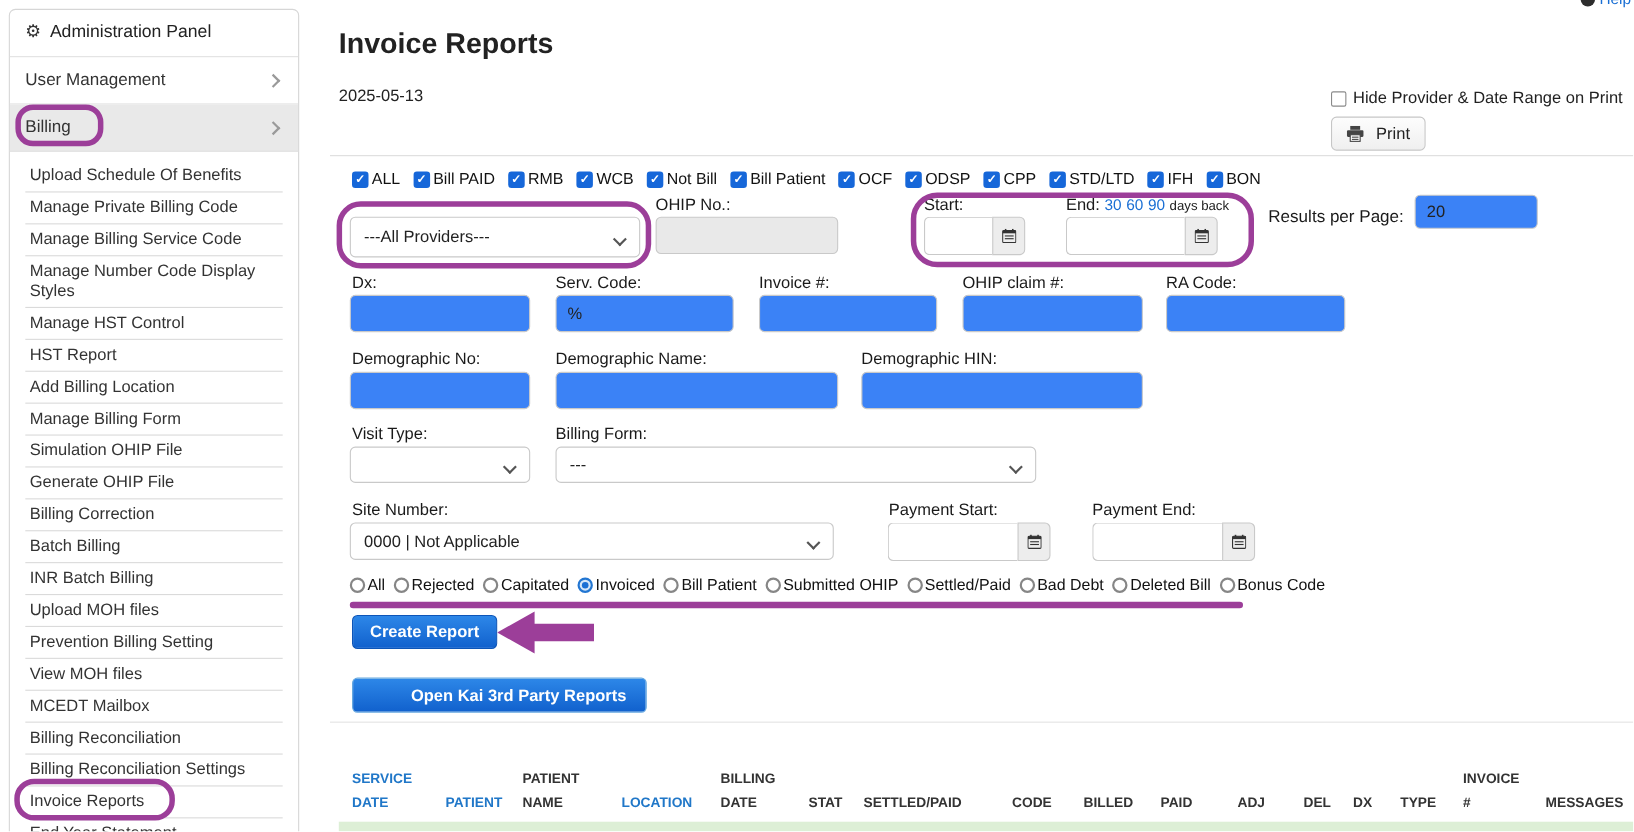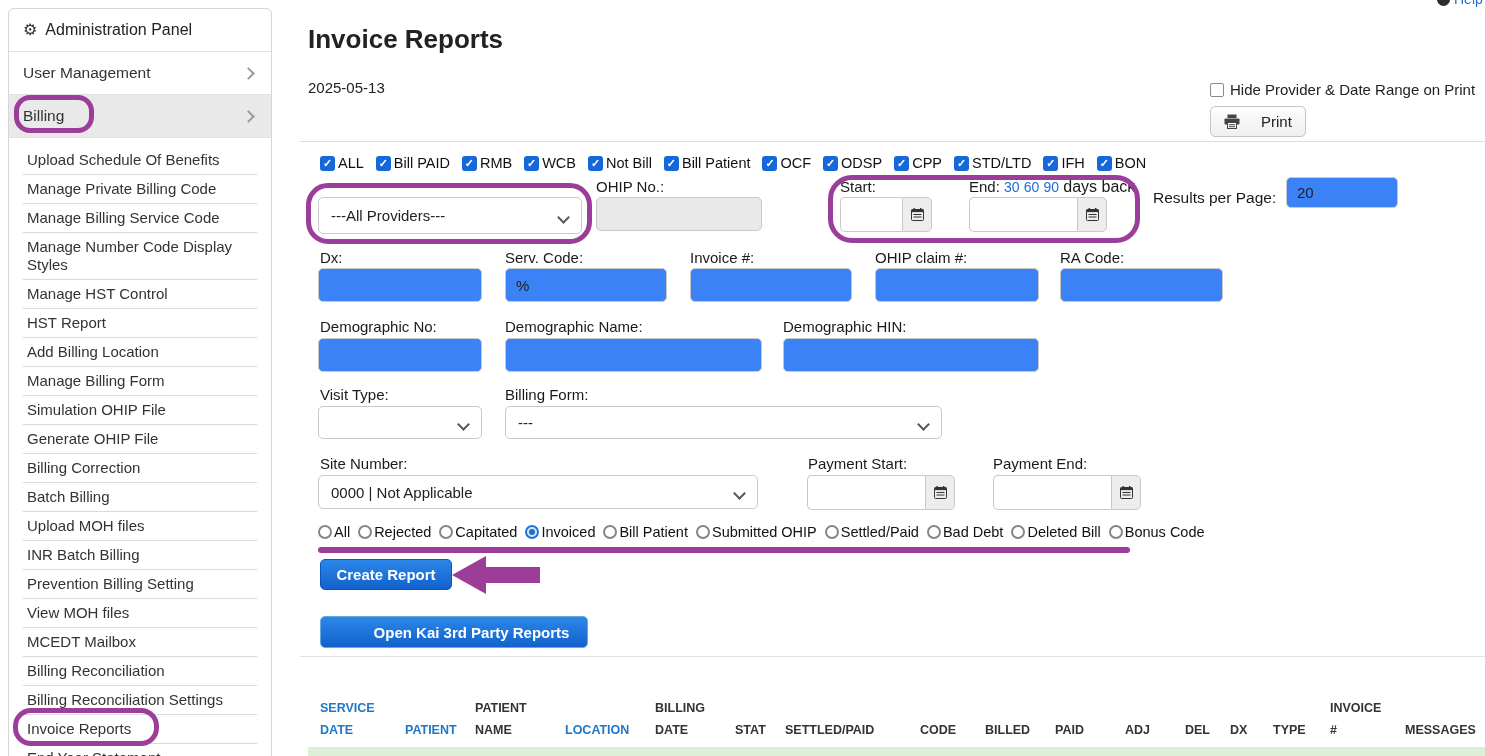--- a/index.html
+++ b/index.html
@@ -24,21 +24,21 @@
 
   
   .page-title { position:absolute; left:308px; top:24px; font-size:26px; font-weight:bold; color:#222; }
   .page-date  { position:absolute; left:308px; top:79px; font-size:15px; color:#222; }
   .help-sliver { position:absolute; left:1437px; top:-9px; display:flex; align-items:center; gap:4px;
     font-size:14px; color:#1a6fd4; }
   .help-dot { width:13px; height:13px; border-radius:50%; background:#2d2d2d; }
   .hide-row { position:absolute; left:1210px; top:81px; display:flex; align-items:center; gap:6px;
     font-size:15px; color:#222; white-space:nowrap; }
   .sqbox { width:14px; height:14px; border:1.5px solid #8a8a8a; border-radius:2px; background:#fff; flex:0 0 auto; }
-  .printbtn { position:absolute; left:1210px; top:106px; display:flex; align-items:center; gap:21px;
+  .printbtn { position:absolute; left:1210px; top:106px; display:flex; align-items:center; gap:11px;
     padding:6px 13px; border:1px solid #c6c6c6; border-radius:5px;
     background:linear-gradient(#fdfdfd,#efefef); font-size:15px; color:#222; cursor:pointer; }
   .divider { position:absolute; background:#ddd; }
 
   
   .cb-row { position:absolute; left:320px; top:155px; display:flex; gap:12px; }
   .cb-item { display:flex; align-items:center; gap:3px; font-size:14.5px; color:#111; cursor:pointer; }
   .cbx { width:15px; height:15px; background:#1667d9; border-radius:3px; display:inline-flex;
     align-items:center; justify-content:center; flex:0 0 auto; }
   .cbx::after { content:"✓"; color:#fff; font-size:11px; font-weight:bold; line-height:1; }
@@ -106,22 +106,22 @@
       <div class="sb-item">Manage Billing Service Code</div>
       <div class="sb-item">Manage Number Code Display Styles</div>
       <div class="sb-item">Manage HST Control</div>
       <div class="sb-item">HST Report</div>
       <div class="sb-item">Add Billing Location</div>
       <div class="sb-item">Manage Billing Form</div>
       <div class="sb-item">Simulation OHIP File</div>
       <div class="sb-item">Generate OHIP File</div>
       <div class="sb-item">Billing Correction</div>
       <div class="sb-item">Batch Billing</div>
+      <div class="sb-item">INR Batch Billing</div>
       <div class="sb-item">Upload MOH files</div>
-      <div class="sb-item">INR Batch Billing</div>
       <div class="sb-item">Prevention Billing Setting</div>
       <div class="sb-item">View MOH files</div>
       <div class="sb-item">MCEDT Mailbox</div>
       <div class="sb-item">Billing Reconciliation</div>
       <div class="sb-item">Billing Reconciliation Settings</div>
       <div class="sb-item">Invoice Reports</div>
       <div class="sb-item">End Year Statement</div>
     </div>
   </div>
 
@@ -220,21 +220,21 @@
         <rect x="2.5" y="8.5" width="8" height="1" fill="#333"></rect>
       </svg>
     </span>
   </div>
 
   <div class="flabel" style="left:969px; top:178px;">
     <span>End:</span>
     <span class="blue-link">30</span>
     <span class="blue-link">60</span>
     <span class="blue-link">90</span>
-    <span style="font-size:16px;">days back</span>
+    <span style="font-size:12px;">days back</span>
   </div>
   <div class="grp" style="left:969px; top:197px;">
     <input style="width: 108px;" value="">
     <span class="addon">
       <svg width="13" height="13" viewBox="0 0 13 13">
         <rect x="0.5" y="1.5" width="12" height="11" rx="1" fill="none" stroke="#333"></rect>
         <rect x="0.5" y="1.5" width="12" height="2.6" fill="#333"></rect>
         <rect x="2.5" y="0" width="1.4" height="2.4" fill="#333"></rect>
         <rect x="9" y="0" width="1.4" height="2.4" fill="#333"></rect>
         <rect x="2.5" y="6" width="8" height="1" fill="#333"></rect>

